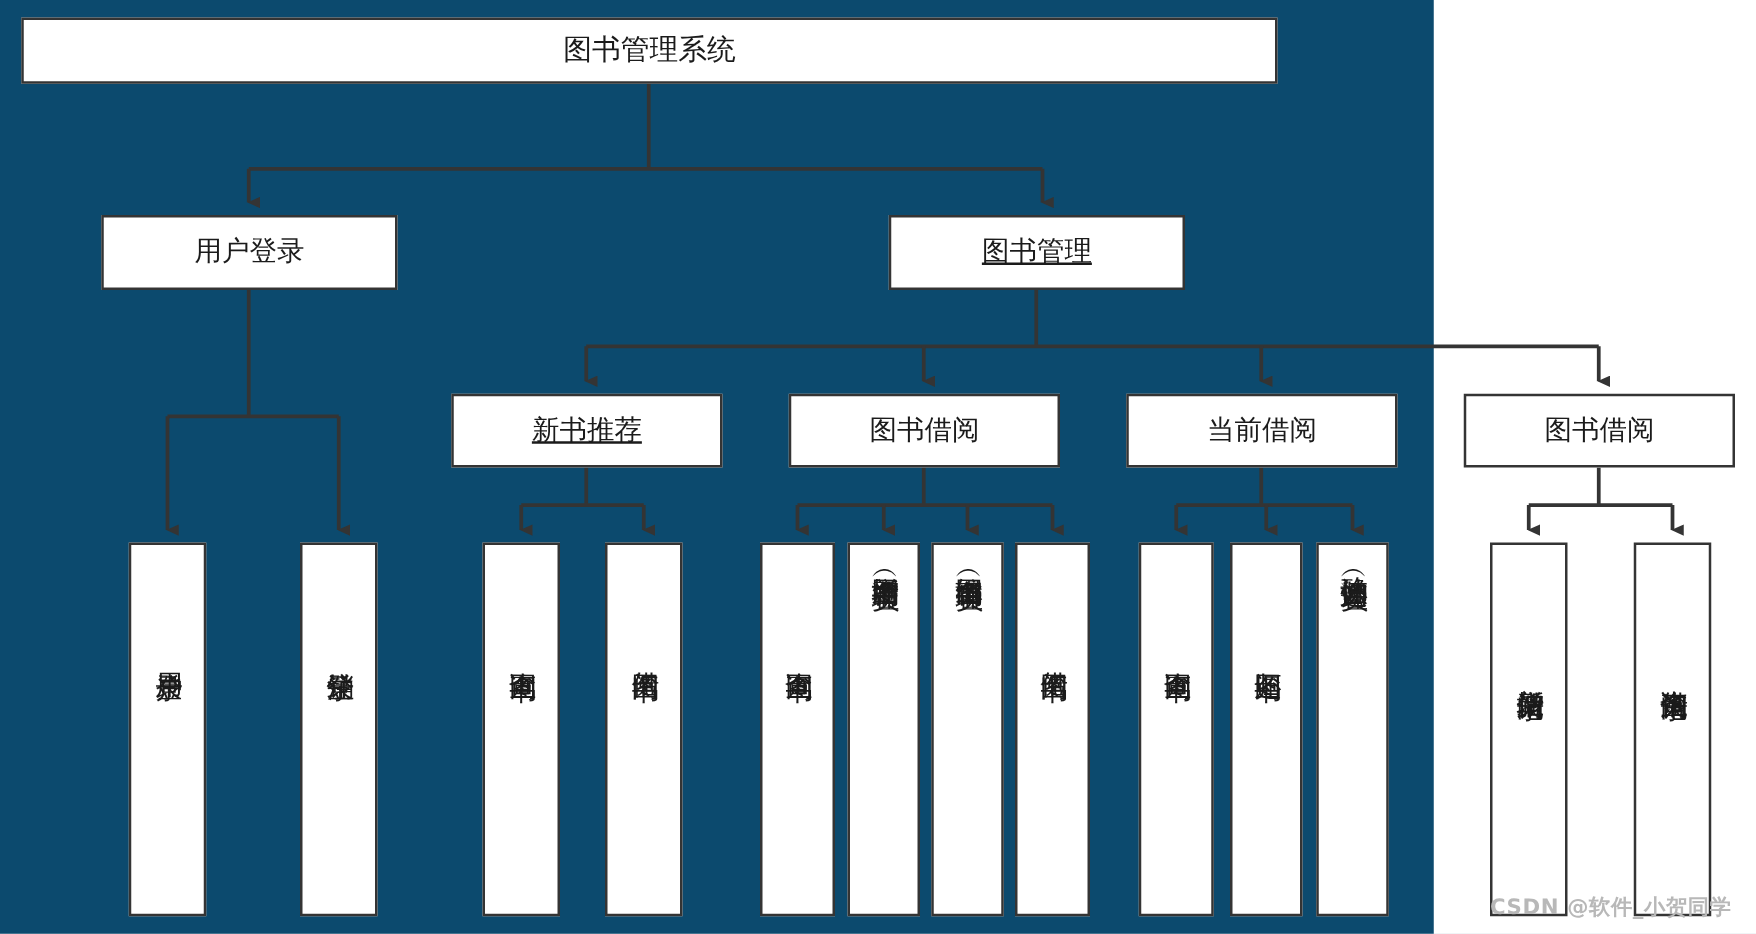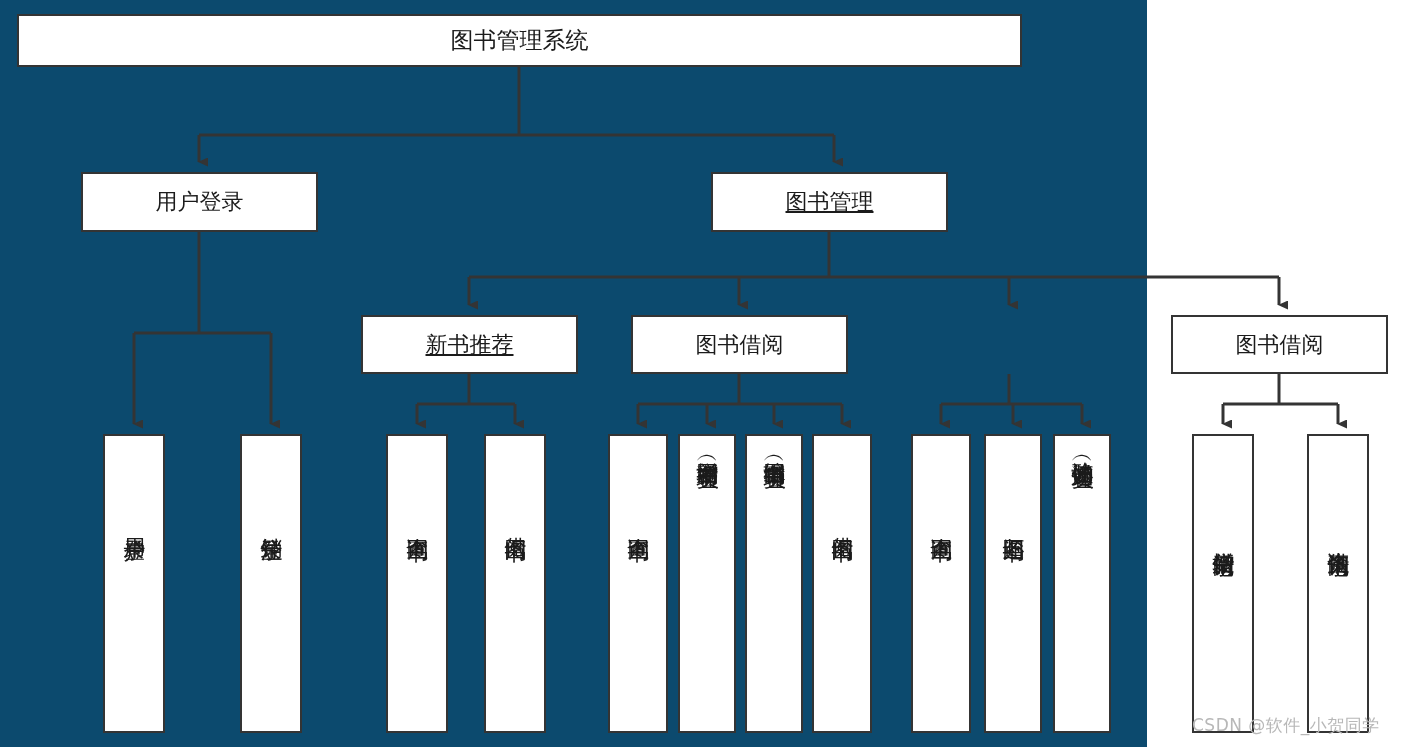--- a/index.html
+++ b/index.html
@@ -132,20 +132,23 @@
   <div class="node node-branch" style="left:711px; top:172px; width:237px; height:60px;text-decoration:underline;">
     <span class="label">图书管理</span>
   </div>
 
   <div class="node node-branch" style="left:361px; top:315px; width:217px; height:59px;text-decoration:underline;">
     <span class="label">新书推荐</span>
   </div>
   <div class="node node-branch" style="left:631px; top:315px; width:217px; height:59px;">
     <span class="label">图书借阅</span>
   </div>
+  <div class="node node-branch" style="left:901px; top:315px; width:217px; height:59px;">
+    <span class="label">当前借阅</span>
+  </div>
   <div class="node node-branch" style="left:1171px; top:315px; width:217px; height:59px;">
     <span class="label">图书借阅</span>
   </div>
 
   <div class="node node-leaf leaf-mid" style="left:103px; top:434px; width:62px; height:299px;">
     <span class="label">用户登录</span>
   </div>
   <div class="node node-leaf leaf-mid" style="left:240px; top:434px; width:62px; height:299px;">
     <span class="label">注销登录</span>
   </div>
@@ -180,15 +183,15 @@
     <span class="label">确认归还（管理员）</span>
   </div>
 
   <div class="node node-leaf leaf-low" style="left:1192px; top:434px; width:62px; height:299px;">
     <span class="label">新增借阅记录</span>
   </div>
   <div class="node node-leaf leaf-low" style="left:1307px; top:434px; width:62px; height:299px;">
     <span class="label">查询借阅记录</span>
   </div>
 
-  <div class="watermark" style="left:1192px; top:714px;">CSDN @软件_小贺同学</div>
+  <div class="watermark" style="left:1192px; top:714px;font-weight:bold;">CSDN @软件_小贺同学</div>
 
 </div>
 
 </body></html>

